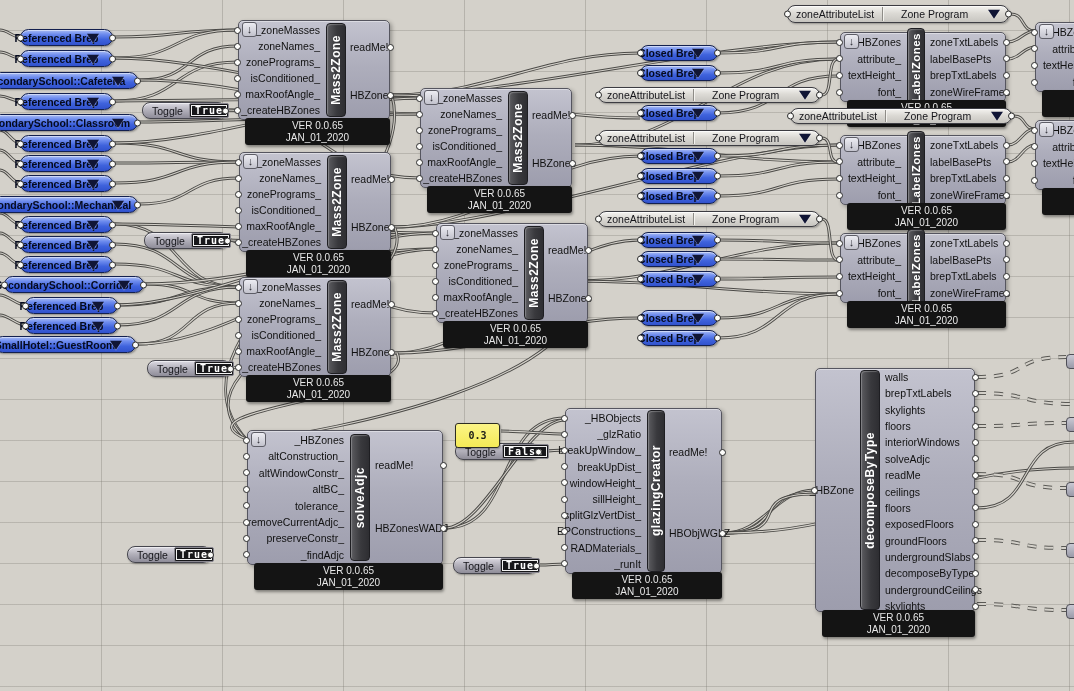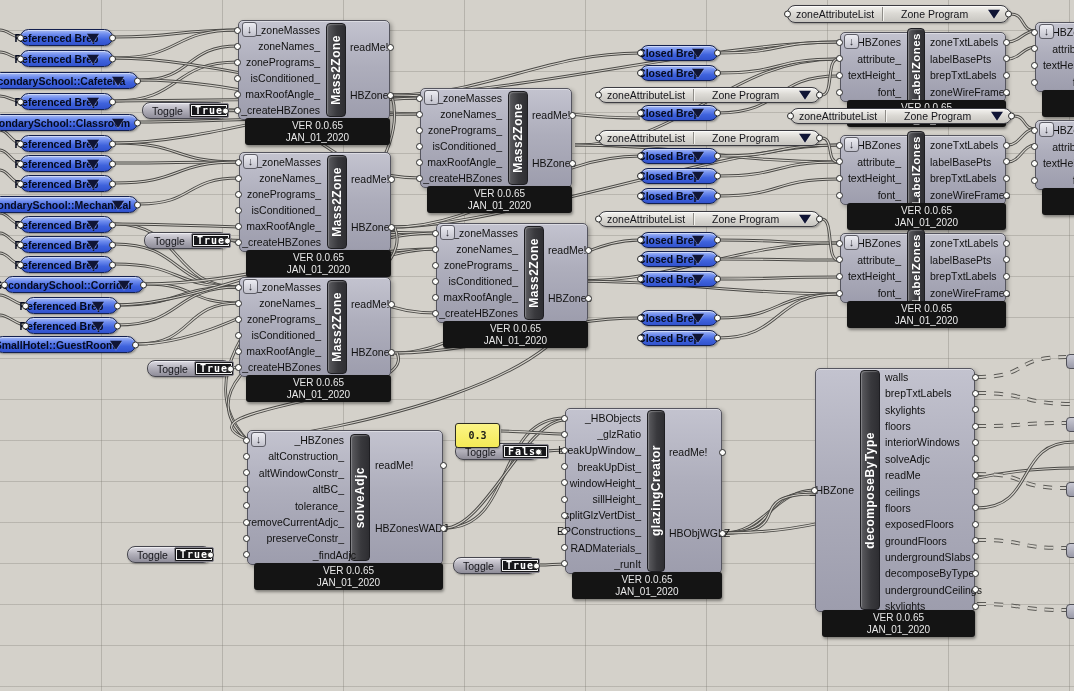--- a/index.html
+++ b/index.html
@@ -788,21 +788,21 @@
       <div class="inlbl" style="right: 99px; top: 42.8px;">altWindowConstr_</div>
       <div class="port" style="left: -4px; top: 39.3px;"></div>
       <div class="inlbl" style="right: 99px; top: 59.2px;">altBC_</div>
       <div class="port" style="left: -4px; top: 55.7px;"></div>
       <div class="inlbl" style="right: 99px; top: 75.6px;">tolerance_</div>
       <div class="port" style="left: -4px; top: 72.1px;"></div>
       <div class="inlbl" style="right: 99px; top: 92px;">removeCurrentAdjc_</div>
       <div class="port" style="left: -4px; top: 88.5px;"></div>
       <div class="inlbl" style="right: 99px; top: 108.4px;">preserveConstr_</div>
       <div class="port" style="left: -4px; top: 104.9px;"></div>
-      <div class="inlbl" style="right: 87px; top: 124.8px;">_findAdjc</div>
+      <div class="inlbl" style="right: 99px; top: 124.8px;">_findAdjc</div>
       <div class="port" style="left: -4px; top: 121.3px;"></div>
       <div class="inlbl" style="left: 128px; top: 35px;">readMe!</div>
       <div class="port" style="left: 193px; top: 31.5px;"></div>
       <div class="inlbl" style="left: 128px; top: 98px;">HBZonesWADJ</div>
       <div class="port" style="left: 193px; top: 94.5px;"></div>
     </div>
     <div class="comp" style="left: 565px; top: 408px; width: 157px; height: 192px;">
       <div class="cfooter" style="left: 7px; top: 164px; width: 150px; height: 27px;">
         <div>VER 0.0.65</div>
         <div>JAN_01_2020</div>

